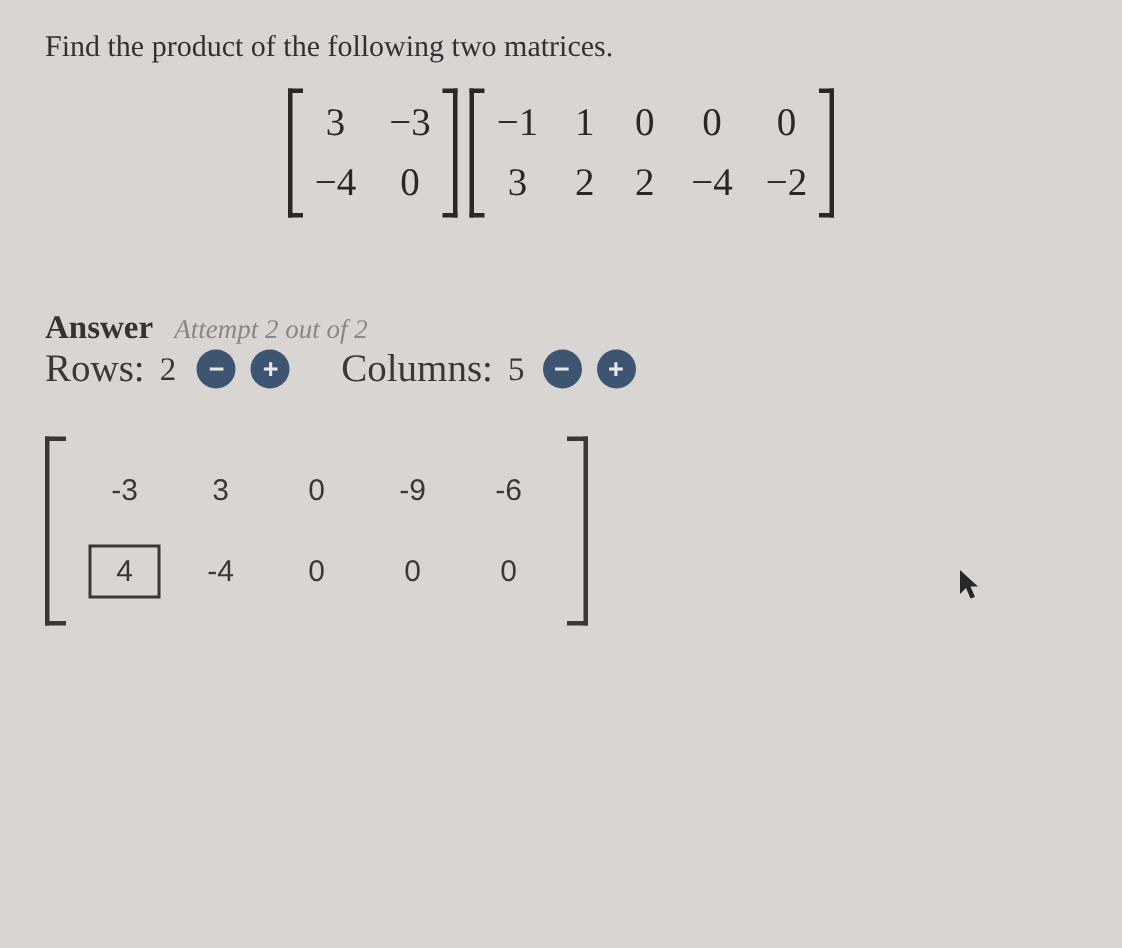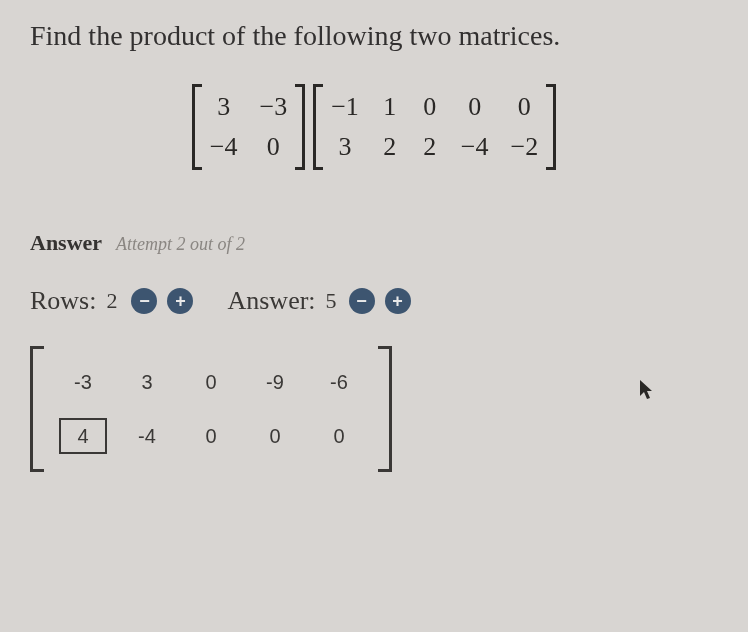--- a/index.html
+++ b/index.html
@@ -6,24 +6,24 @@
     body {
       font-family: Georgia, 'Times New Roman', serif;
       background: #d8d5d2;
       width: 748px;
       height: 632px;
       padding: 20px 30px;
       color: #2a2826;
       overflow: hidden;
     }
     .question {
-      font-size: 28px;
+      font-size: 20px;
       font-weight: 500;
       color: #323030;
-      margin-bottom: 32px;
+      margin-bottom: 16px;
     }
     .matrices {
       display: flex;
       justify-content: center;
       align-items: center;
       gap: 8px;
       margin-bottom: 60px;
       font-size: 26px;
     }
     .matrix {
@@ -46,21 +46,20 @@
       justify-items: center;
       font-family: 'Times New Roman', serif;
     }
     .m1 { grid-template-columns: repeat(2, auto); }
     .m2 { grid-template-columns: repeat(5, auto); }
     .cell { min-width: 18px; text-align: center; }
     .answer-header {
       display: flex;
       align-items: baseline;
       gap: 14px;
-      margin-bottom: 30px;
     }
     .answer-label {
       font-size: 22px;
       font-weight: bold;
       color: #353331;
     }
     .attempt {
       font-size: 18px;
       color: #8a8682;
       font-style: italic;
@@ -179,21 +178,21 @@
   <span class="answer-label">Answer</span>
   <span class="attempt">Attempt 2 out of 2</span>
 </div>
 
 <div class="dim-row">
   <span class="dim-label">Rows:</span>
   <span class="dim-val">2</span>
   <button class="ctrl-btn">−</button>
   <button class="ctrl-btn">+</button>
   <span class="gap"></span>
-  <span class="dim-label">Answer:</span>
+  <span class="dim-label">Columns:</span>
   <span class="dim-val">5</span>
   <button class="ctrl-btn">−</button>
   <button class="ctrl-btn">+</button>
 </div>
 
 <div class="answer-matrix">
   <div class="ans-bracket-left"></div>
   <div class="ans-body">
     <input class="ans-cell" value="-3" style="">
     <input class="ans-cell" value="3" style="">

